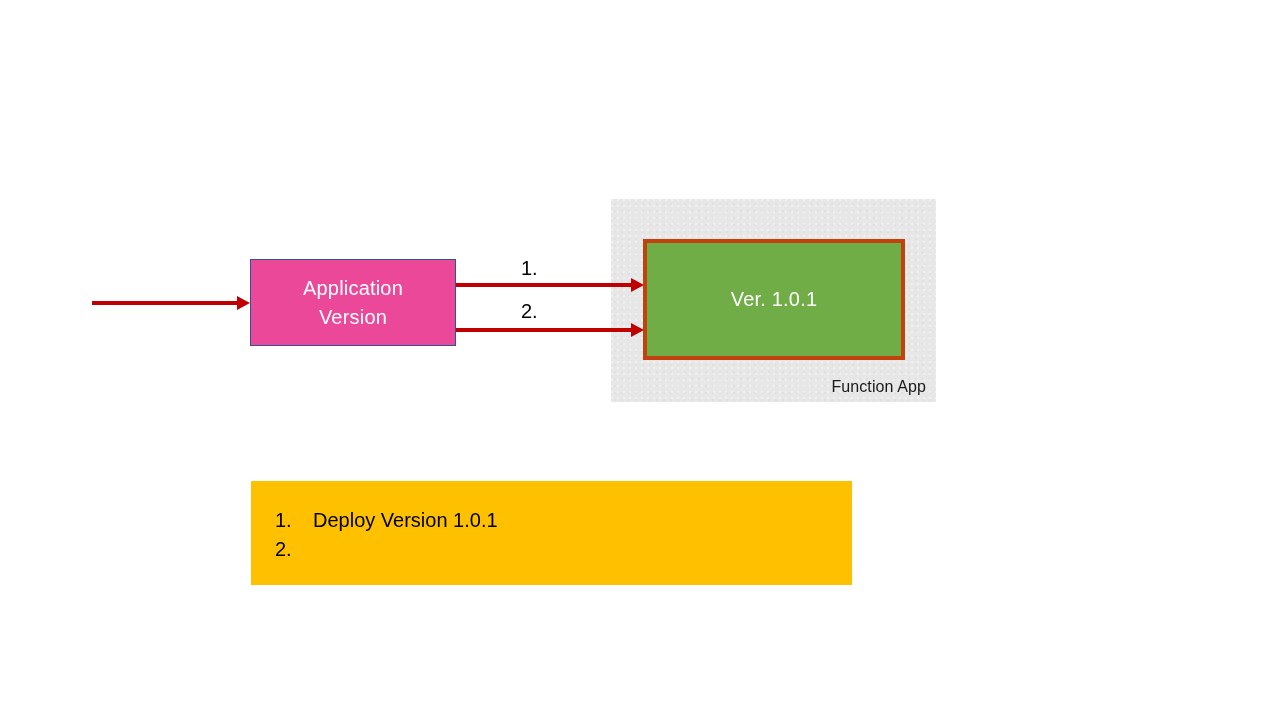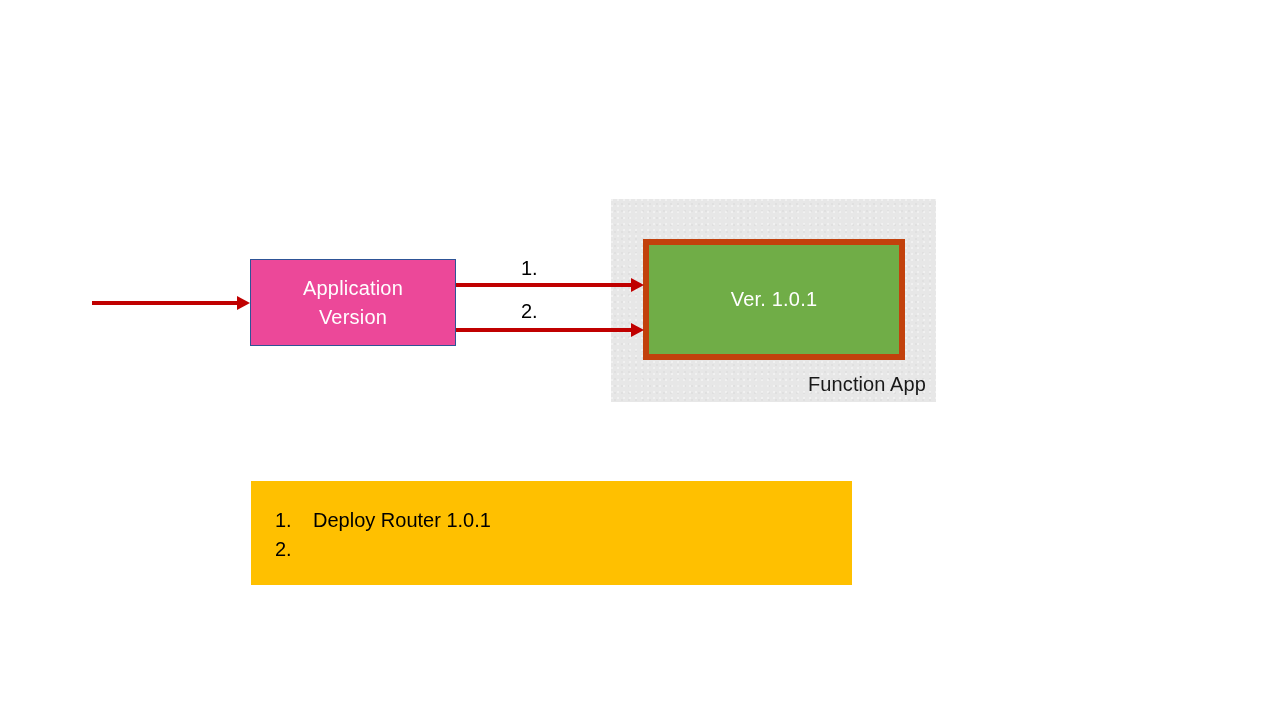--- a/index.html
+++ b/index.html
@@ -32,35 +32,35 @@
     background-image:
       radial-gradient(circle at 1px 1px, rgba(255,255,255,0.85) 0.6px, transparent 0.8px),
       radial-gradient(circle at 4px 5px, rgba(204,204,204,0.55) 0.6px, transparent 0.8px);
     background-size: 6px 6px, 7px 7px;
   }
 
   .function-app-label {
     position: absolute;
     right: 10px;
     bottom: 6px;
-    font-size: 20px;
+    font-size: 16px;
     color: #191919;
     white-space: nowrap;
     letter-spacing: 0.1px;
   }
 
   
   .version-box {
     position: absolute;
     left: 643px;
     top: 239px;
     width: 262px;
     height: 121px;
     background: #70ad47;
-    border: 6px solid #c2410c;
+    border: 4px solid #c2410c;
     box-sizing: border-box;
     display: flex;
     align-items: center;
     justify-content: center;
   }
   .version-box .box-label {
     color: #ffffff;
     font-size: 20px;
     line-height: 1.25;
     text-align: center;
@@ -201,21 +201,21 @@
     <div class="head"></div>
   </div>
 
   <div class="arrow-label arrow-label-one">1.</div>
   <div class="arrow-label arrow-label-two">2.</div>
 
   <div class="legend-box">
     <ul class="legend-list">
       <li class="legend-item">
         <span class="legend-num">1.</span>
-        <span class="legend-text">Deploy Router 1.0.1</span>
+        <span class="legend-text">Deploy Version 1.0.1</span>
       </li>
       <li class="legend-item">
         <span class="legend-num">2.</span>
       </li>
     </ul>
   </div>
 
 </div>
 
 </body></html>

